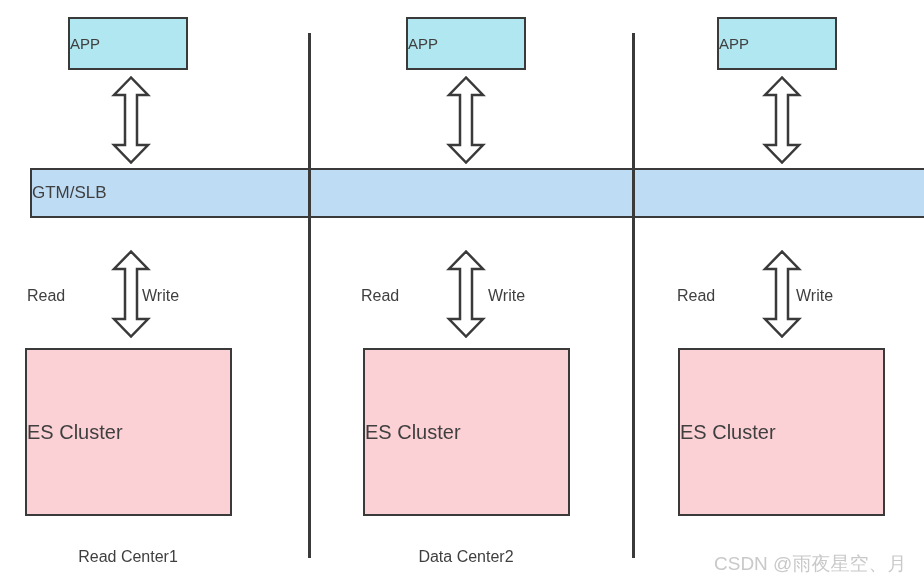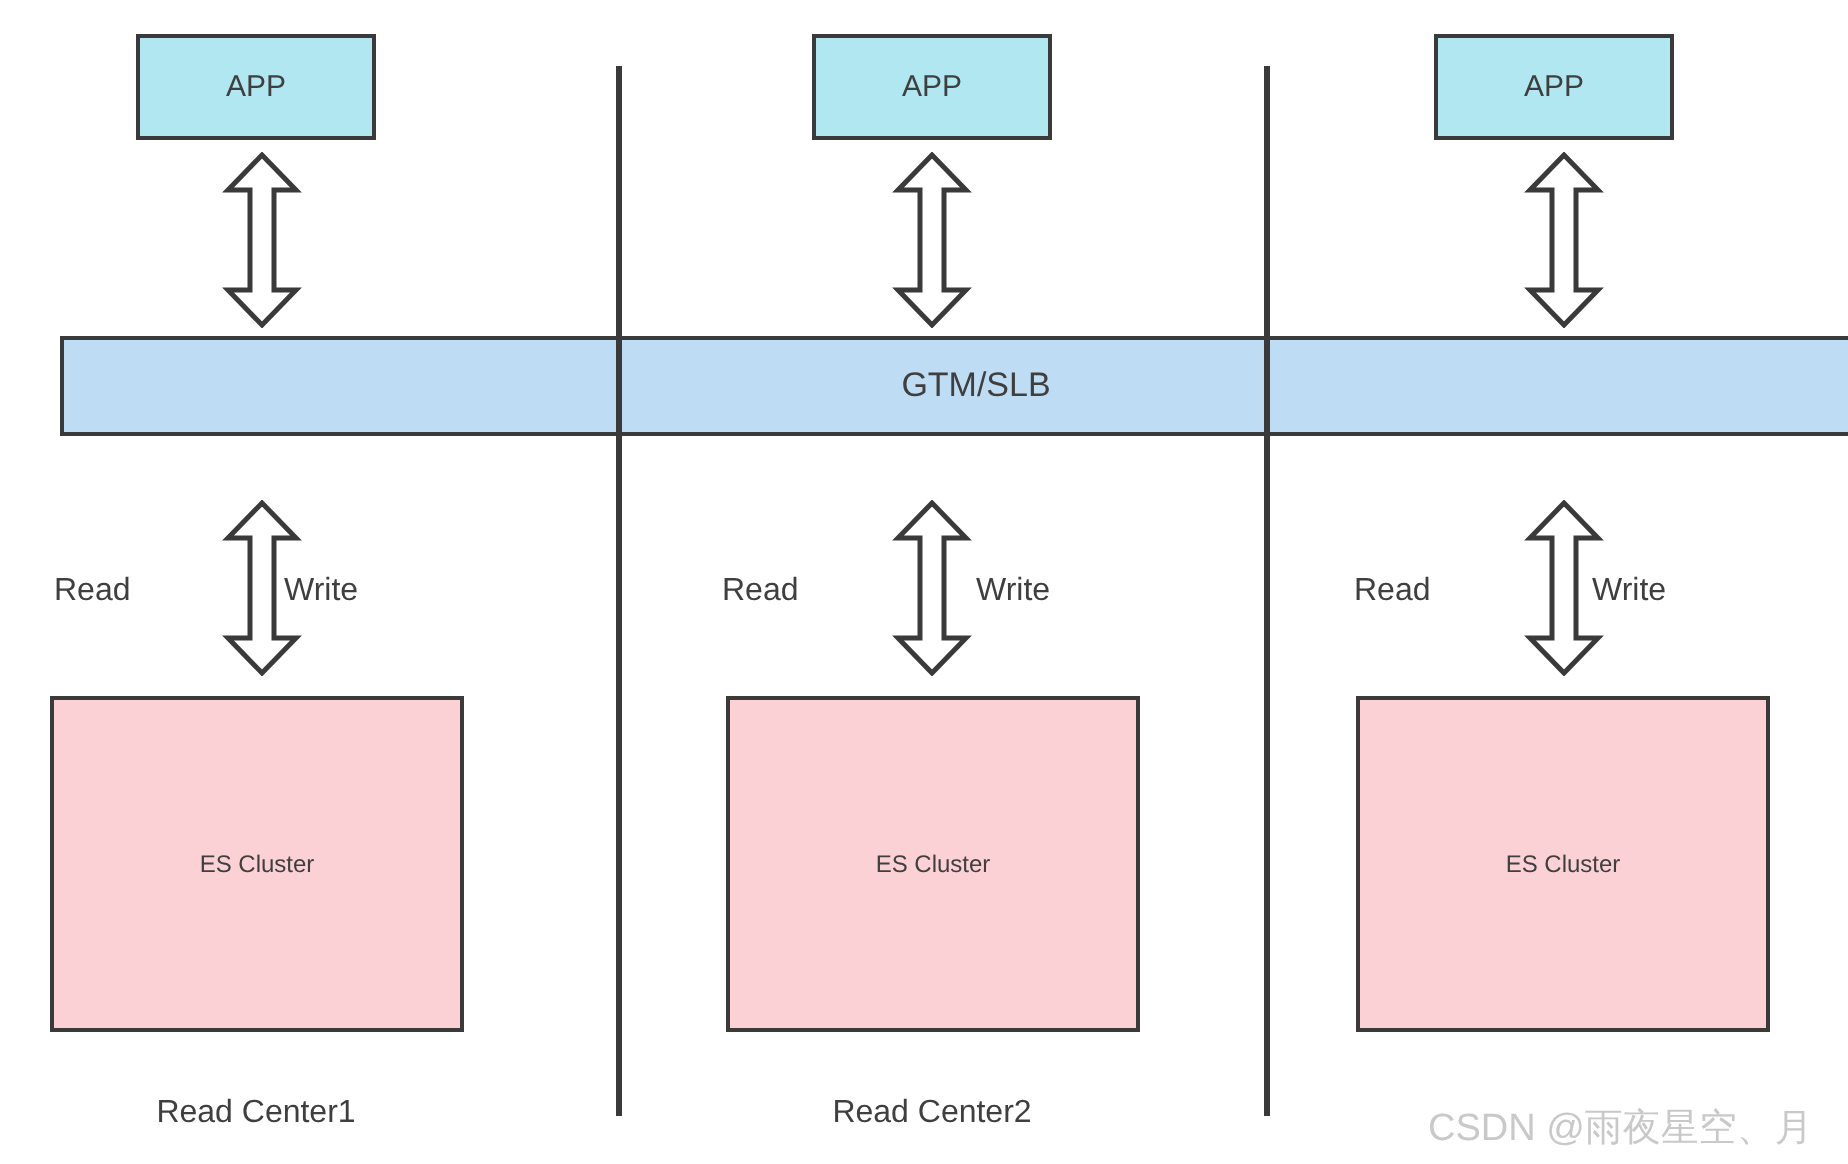--- a/index.html
+++ b/index.html
@@ -18,21 +18,21 @@
     width: 924px;
     height: 582px;
     background: #ffffff;
     overflow: hidden;
   }
   .node {
     position: absolute;
     border: 2px solid var(--stroke);
     display: flex;
     align-items: center;
-    justify-content: center;
+    justify-content: flex-start;
   }
   .app-box {
     width: 120px; height: 53px; top: 17px;
     background: var(--app-fill);
     font-size: 15px;
     z-index: 3;
   }
   .app-1 { left: 68px; }
   .app-2 { left: 406px; }
   .app-3 { left: 717px; }
@@ -73,21 +73,21 @@
     font-size: 16px;
     line-height: 20px;
     z-index: 3;
   }
   .read-1 { left: 27px; }  .write-1 { left: 142px; }
   .read-2 { left: 361px; } .write-2 { left: 488px; }
   .read-3 { left: 677px; } .write-3 { left: 796px; }
   .cluster-box {
     width: 207px; height: 168px; top: 348px;
     background: var(--cluster-fill);
-    font-size: 12px;
+    font-size: 20px;
     z-index: 3;
   }
   .cluster-1 { left: 25px; }
   .cluster-2 { left: 363px; }
   .cluster-3 { left: 678px; }
   .dc-label {
     position: absolute;
     top: 547px;
     width: 200px;
     text-align: center;
@@ -175,15 +175,15 @@
   <div class="node cluster-box cluster-2">
     <span>ES Cluster</span>
   </div>
   <div class="node cluster-box cluster-3">
     <span>ES Cluster</span>
   </div>
 
   <div class="watermark">CSDN @雨夜星空、月</div>
 
   <div class="dc-label dc-1">Read Center1</div>
-  <div class="dc-label dc-2">Read Center2</div>
+  <div class="dc-label dc-2">Data Center2</div>
 
 </div>
 
 </body></html>

